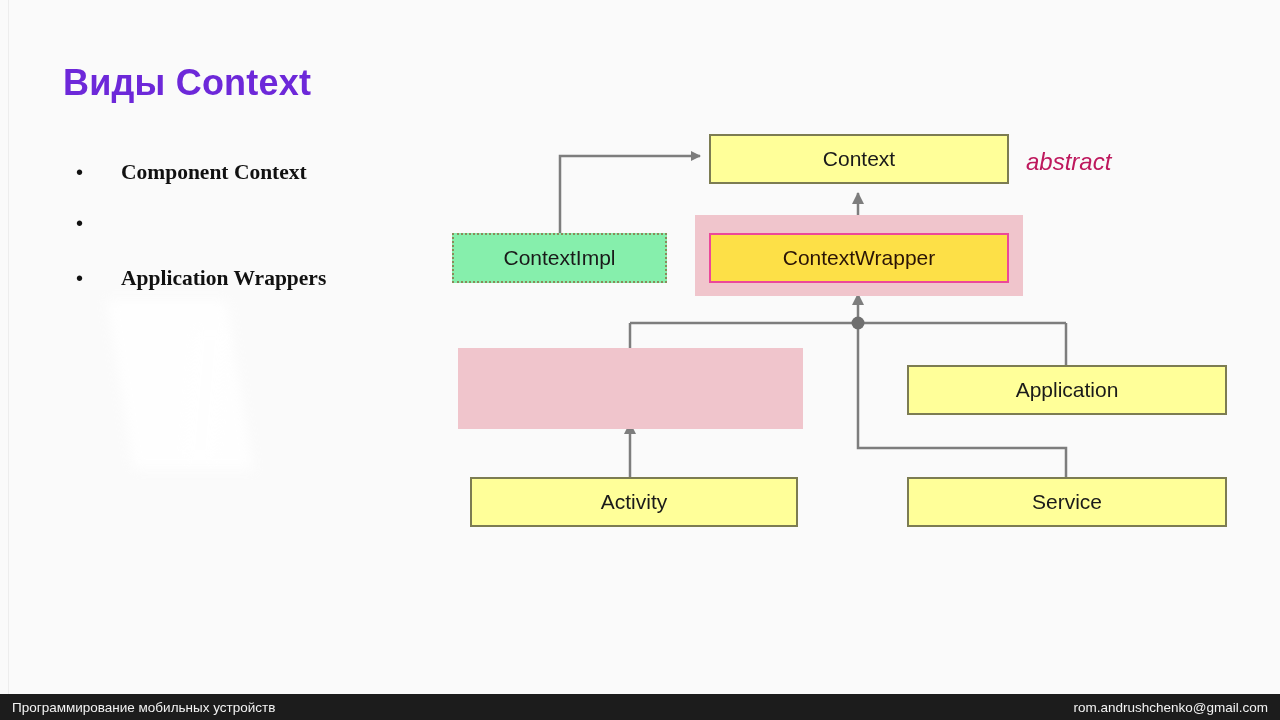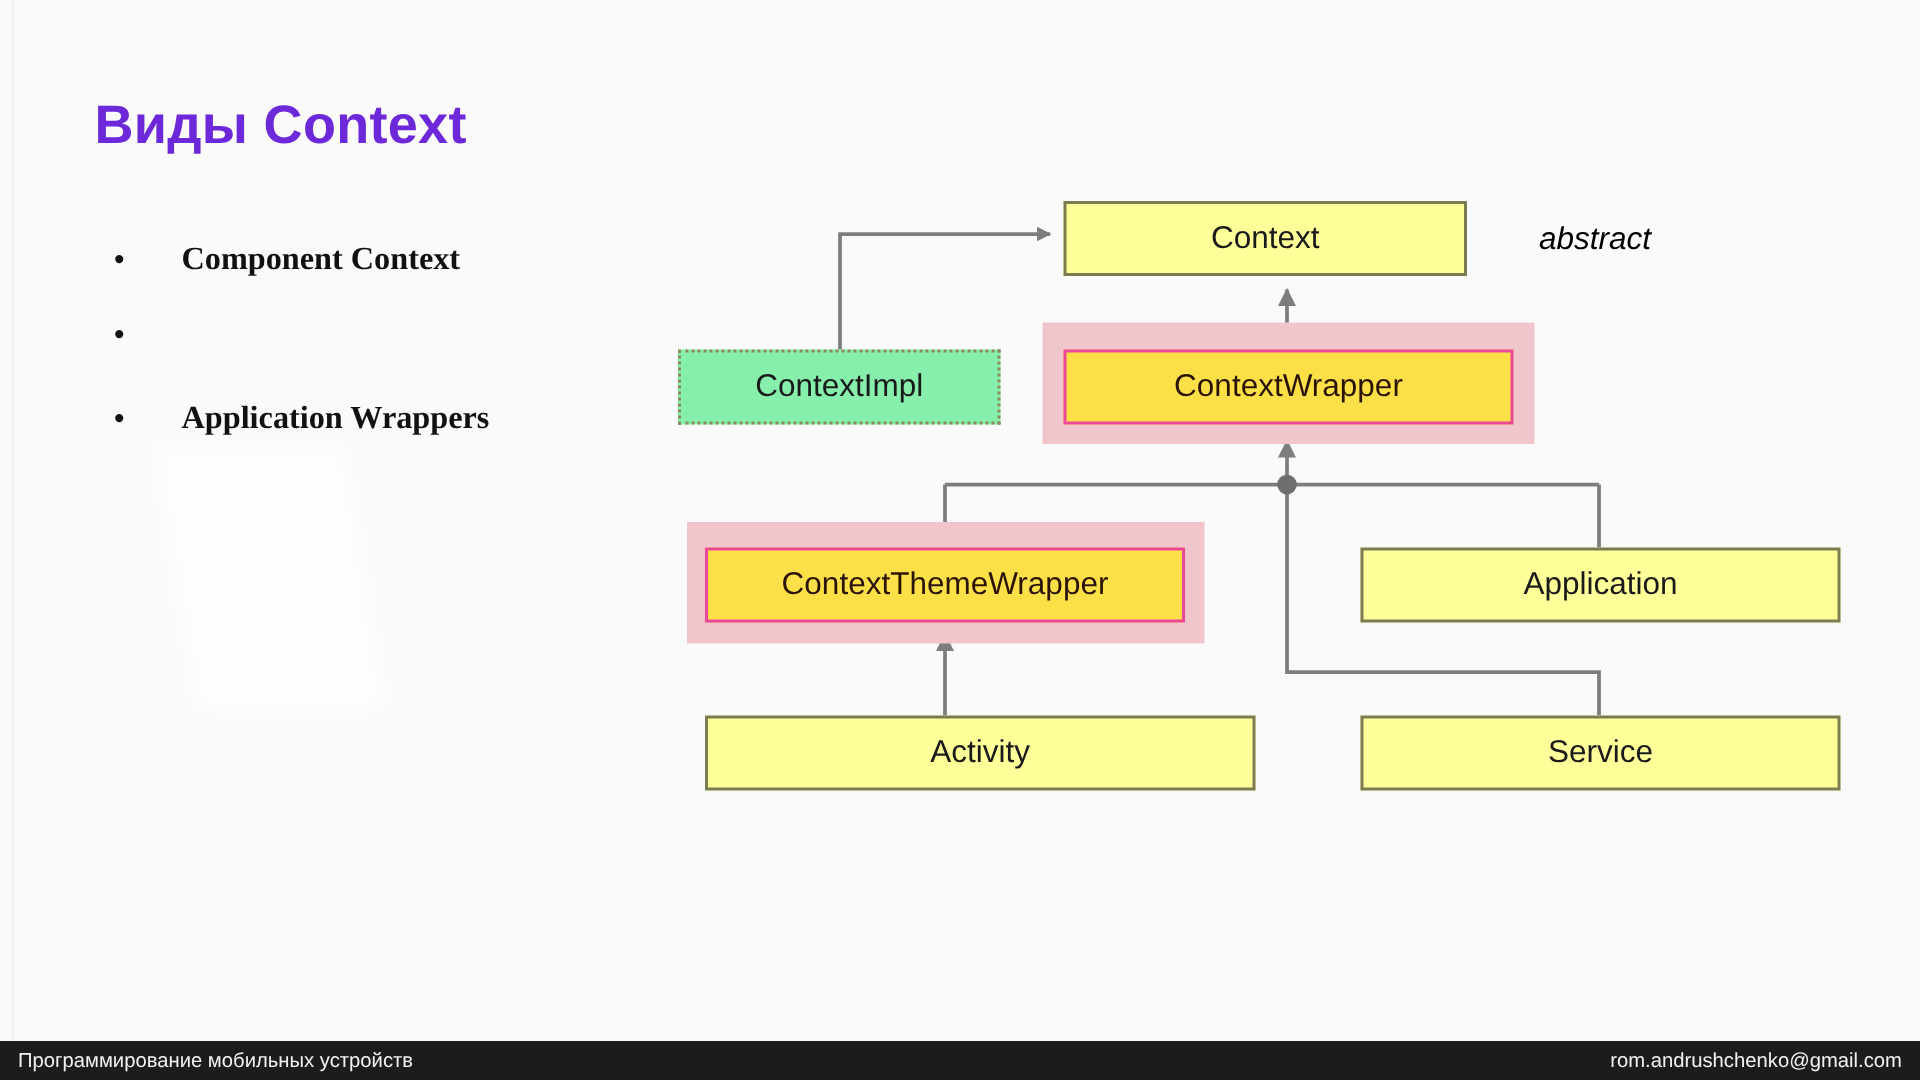--- a/index.html
+++ b/index.html
@@ -114,23 +114,23 @@
     border: 2px solid #ec4899;
     color: #2b1406;
   }
   .hl-band {
     position: absolute;
     background: #f0c5cc;
     box-sizing: border-box;
   }
   .tag-abstract {
     position: absolute;
-    font-size: 21px;
+    font-size: 24px;
     font-style: italic;
-    color: #000000;
+    color: #be185d;
   }
 
   
   #footer {
     position: absolute;
     left: 0;
     top: 694px;
     width: 1280px;
     height: 26px;
     background: #1c1c1c;
@@ -200,31 +200,30 @@
       <path d="M858,323 L858,448 L1066,448 L1066,477" fill="none" stroke="#7d7d7d" stroke-width="2.5"></path>
 
       <circle cx="858" cy="323" r="6.5" fill="#6f6f6f"></circle>
 
       <path d="M630,477 L630,423" fill="none" stroke="#7d7d7d" stroke-width="2.5" marker-end="url(#arrowUp)"></path>
     </svg>
 
     <div class="hl-band" style="left:695px; top:215px; width:328px; height:81px;"></div>
     <div class="hl-band" style="left:458px; top:348px; width:345px; height:81px;"></div>
 
-    <div class="node plain" style="left:709px; top:134px; width:269px; height:50px;">Context</div>
+    <div class="node plain" style="left:709px; top:134px; width:300px; height:50px;">Context</div>
 
     <div class="node dotted" style="left:452px; top:233px; width:215px; height:50px;">ContextImpl</div>
 
     <div class="node hl-box" style="left:709px; top:233px; width:300px; height:50px;">ContextWrapper</div>
 
-    <div class="node hl-box" style="left:470px; top:365px; width:320px; height:50px;">ContextThemeWrapper</div>
 
     <div class="node plain" style="left:907px; top:365px; width:320px; height:50px;">Application</div>
 
-    <div class="node plain" style="left:470px; top:477px; width:367px; height:50px;">Activity</div>
+    <div class="node plain" style="left:470px; top:477px; width:328px; height:50px;">Activity</div>
 
     <div class="node plain" style="left:907px; top:477px; width:320px; height:50px;">Service</div>
 
     <div class="tag-abstract" style="left:1026px; top:148px;">abstract</div>
   </div>
 
   <div id="footer">
     <span id="footer-left">Программирование мобильных устройств</span>
     <span id="footer-right">rom.andrushchenko@gmail.com</span>
   </div>

